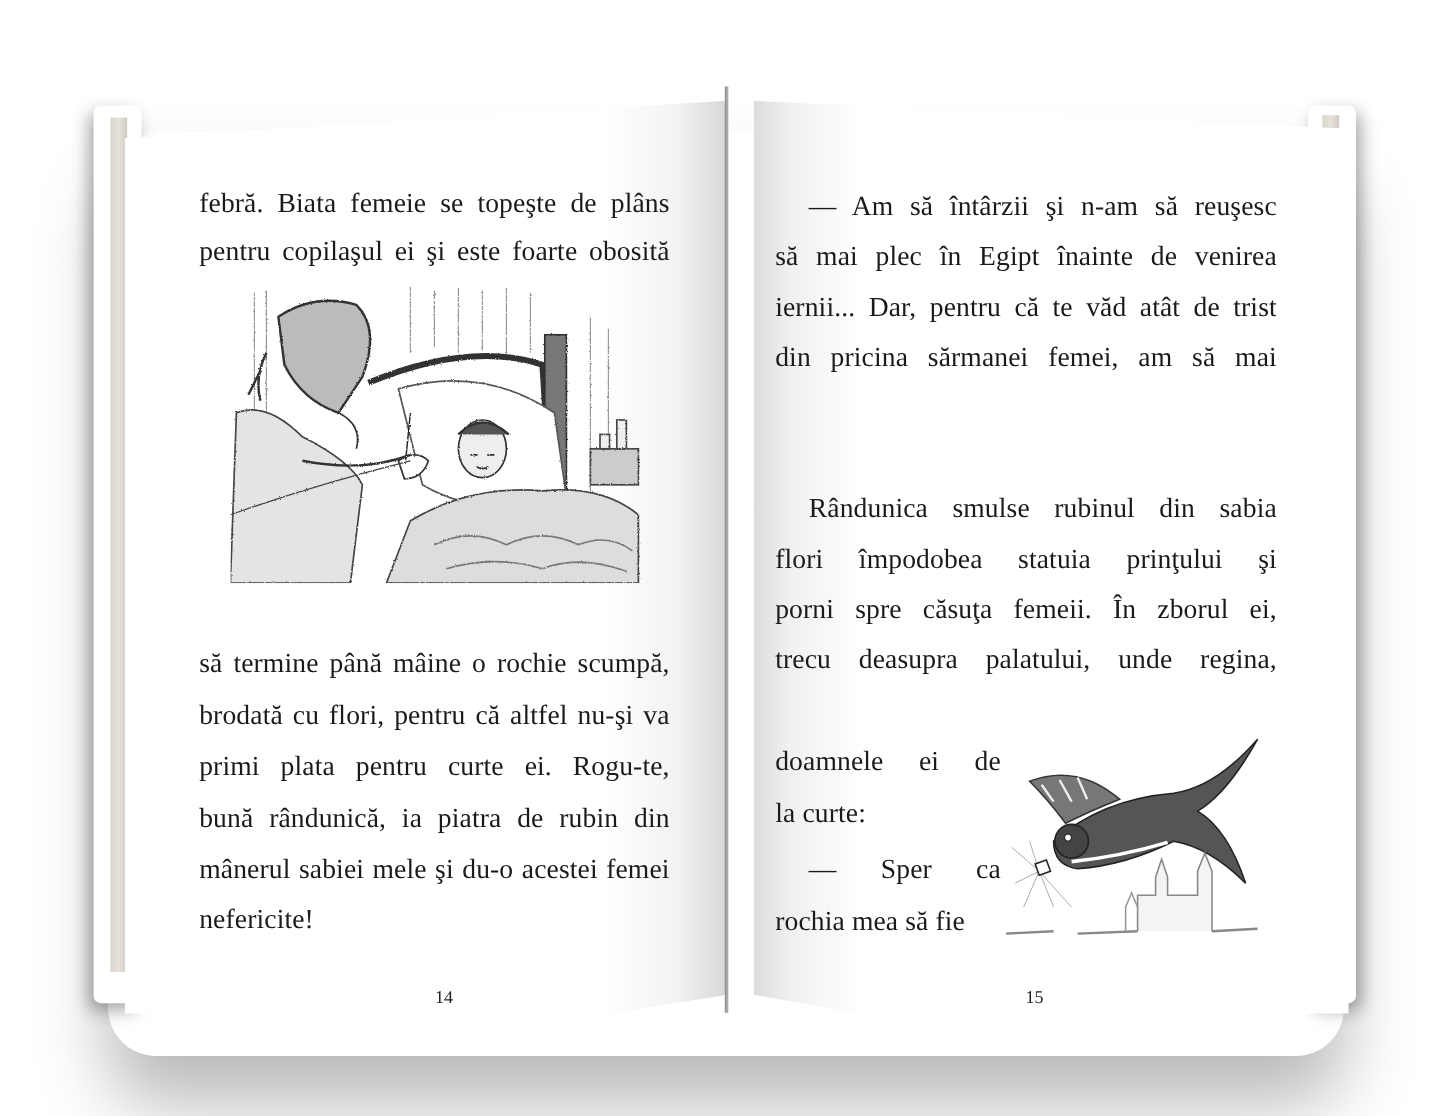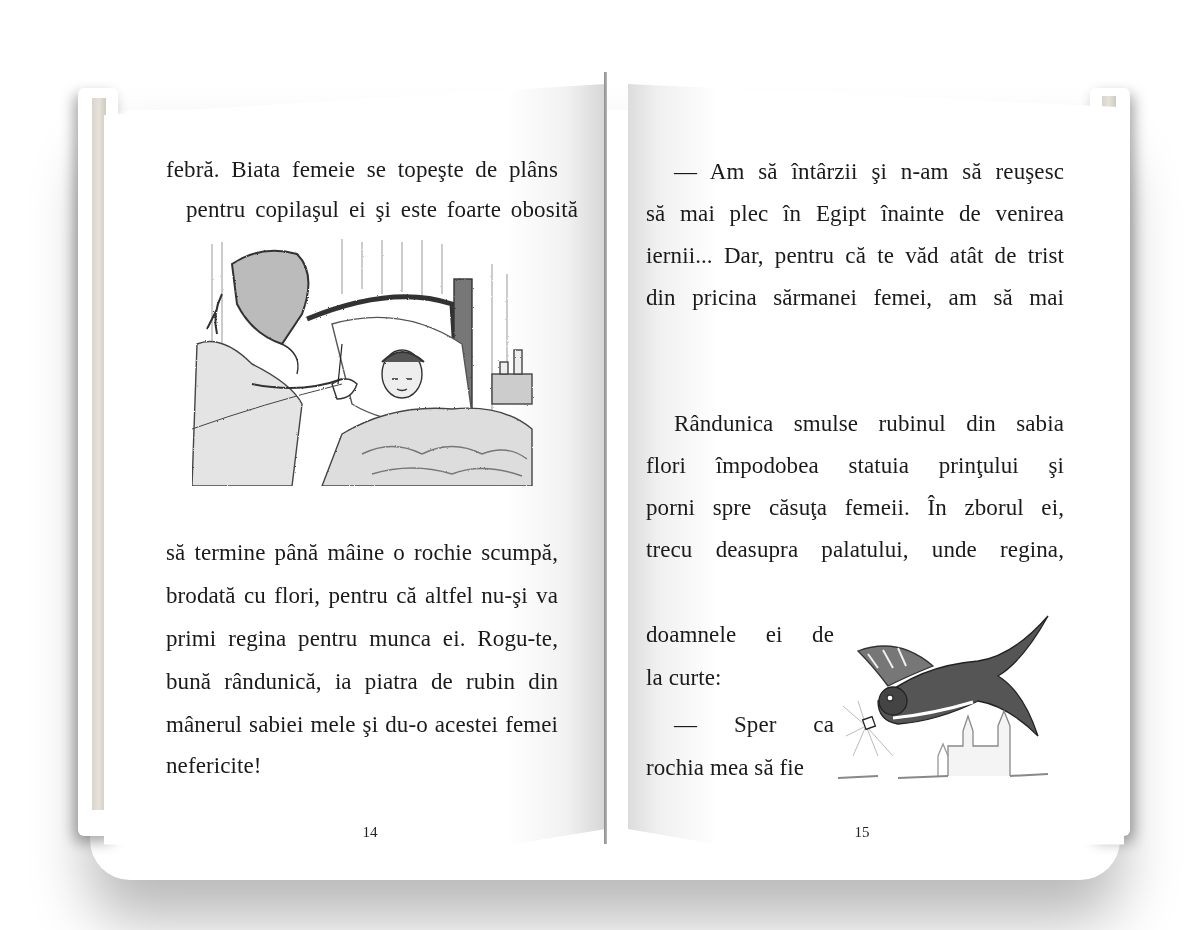--- a/index.html
+++ b/index.html
@@ -65,21 +65,21 @@
 <div class="book-shadow"></div>
 <div class="cover cover-left"></div>
 <div class="cover cover-right"></div>
 <div class="page-edge page-edge-left"></div>
 <div class="page-edge page-edge-right"></div>
 
 <div class="page page-left">
   <div class="text-line justify" style="left:62px; top:72px; width:392px;">
     <span style="width:100%; text-align:justify; text-align-last:justify;">febră. Biata femeie se topeşte de plâns</span>
   </div>
-  <div class="text-line" style="left:62px; top:112px; width:392px; text-align:justify; text-align-last:justify;margin-left:20px;">pentru copilaşul ei şi este foarte obosită</div>
+  <div class="text-line" style="left:62px; top:112px; width:392px; text-align:justify; text-align-last:justify;">pentru copilaşul ei şi este foarte obosită</div>
 
   <div class="illustration illus-mother">
     <svg width="345" height="252" viewBox="0 0 345 252">
       <defs>
         <filter id="pencil">
             <feTurbulence type="fractalNoise" baseFrequency="0.9" numOctaves="2" result="n"></feTurbulence>
             <feDisplacementMap in="SourceGraphic" in2="n" scale="2"></feDisplacementMap>
           </filter>
       </defs>
       <g filter="url(#pencil)" stroke="#444" fill="none" stroke-width="1.4">
@@ -111,21 +111,21 @@
         <path d="M60 150 Q110 160 150 145" stroke="#333" stroke-width="2"></path>
         <path d="M140 150 Q155 140 165 150 Q160 165 145 165 Z" fill="#fff" stroke="#333"></path>
         <path d="M150 110 L146 150" stroke="#222" stroke-width="1.2"></path>
         <path d="M0 195 Q70 170 150 150" stroke="#444" stroke-width="1"></path>
       </g>
     </svg>
   </div>
 
   <div class="text-line" style="left:62px; top:455px; width:392px; text-align:justify; text-align-last:justify;">să termine până mâine o rochie scumpă,</div>
   <div class="text-line" style="left:62px; top:498px; width:392px; text-align:justify; text-align-last:justify;">brodată cu flori, pentru că altfel nu-şi va</div>
-  <div class="text-line" style="left:62px; top:541px; width:392px; text-align:justify; text-align-last:justify;">primi regina pentru munca ei. Rogu-te,</div>
+  <div class="text-line" style="left:62px; top:541px; width:392px; text-align:justify; text-align-last:justify;">primi plata pentru curte ei. Rogu-te,</div>
   <div class="text-line" style="left:62px; top:584px; width:392px; text-align:justify; text-align-last:justify;">bună rândunică, ia piatra de rubin din</div>
   <div class="text-line" style="left:62px; top:627px; width:392px; text-align:justify; text-align-last:justify;">mânerul sabiei mele şi du-o acestei femei</div>
   <div class="text-line" style="left:62px; top:668px;">nefericite!</div>
 
   <div class="page-number" style="left:246px; top:740px;">14</div>
 </div>
 
 <div class="spine"></div>
 
 <div class="page page-right">

